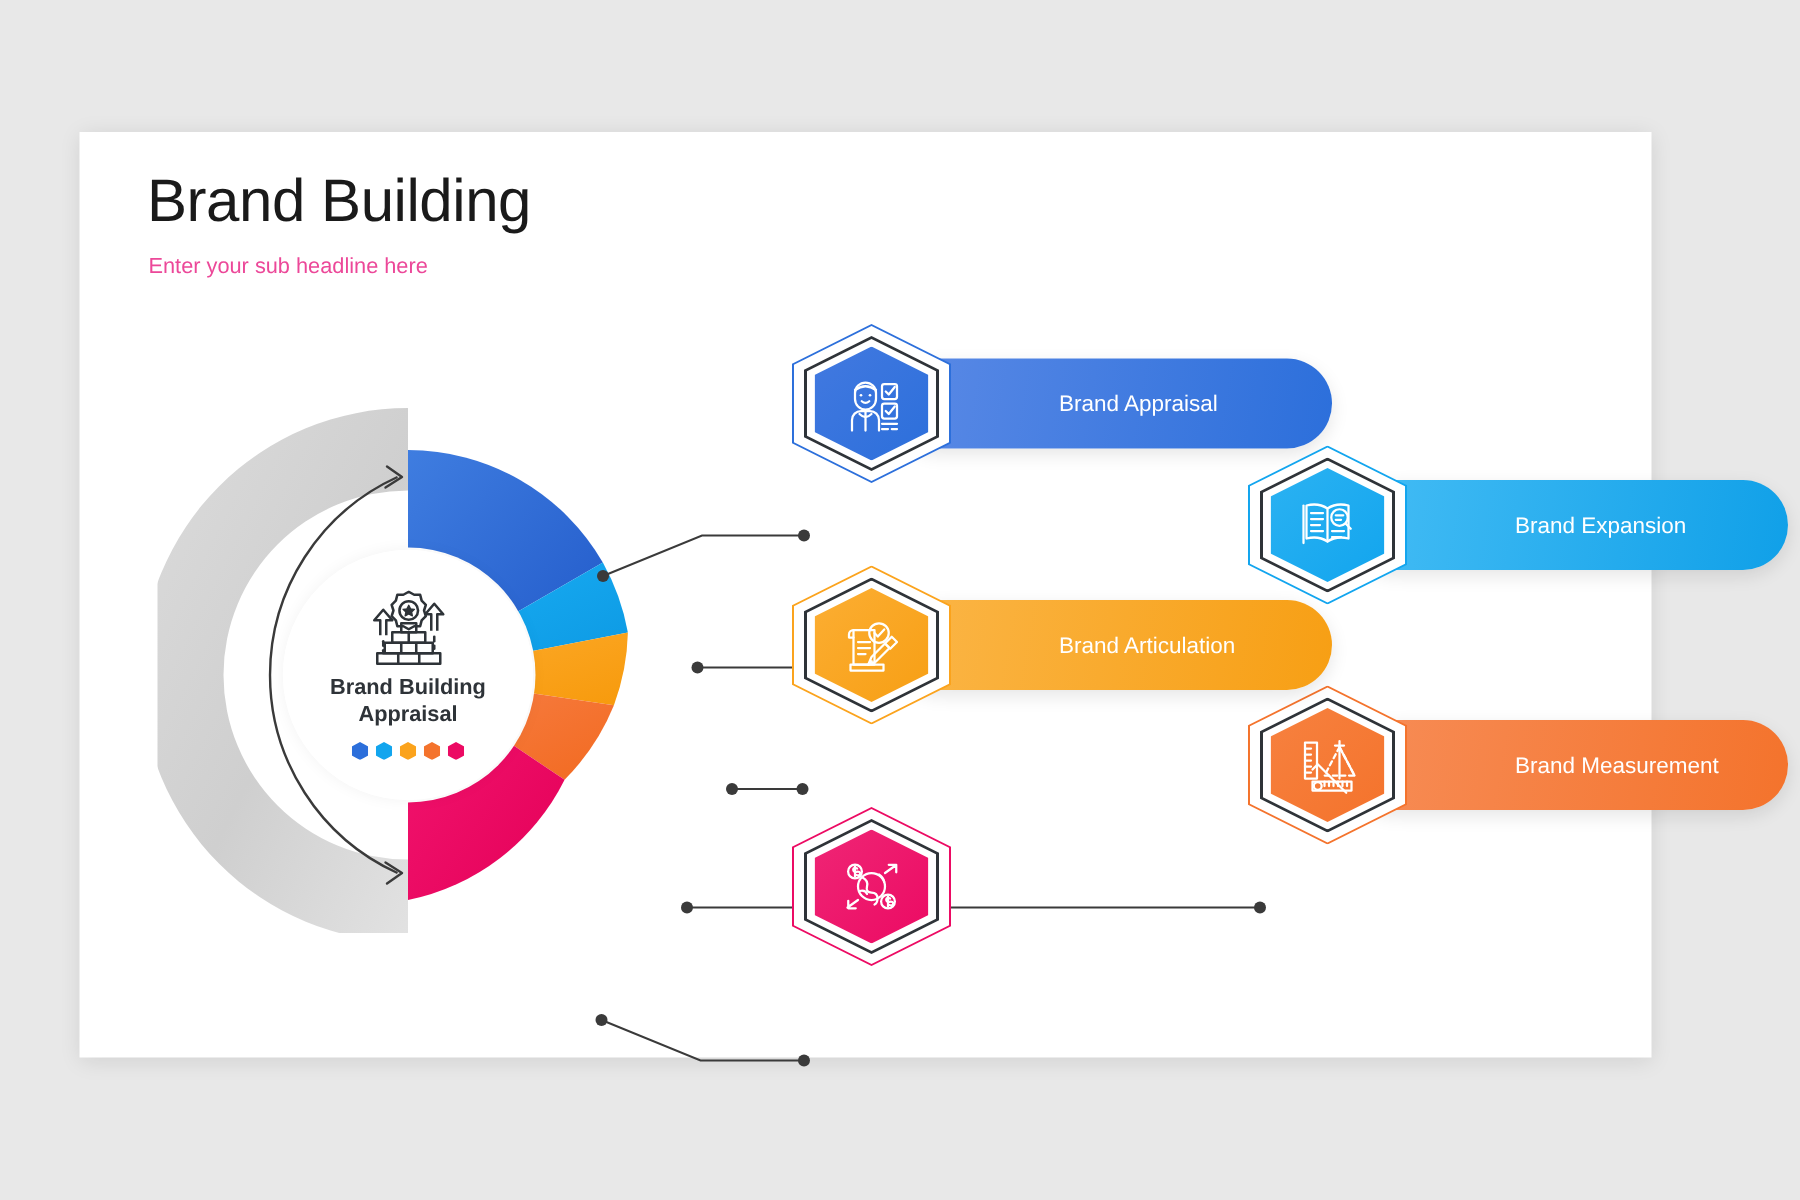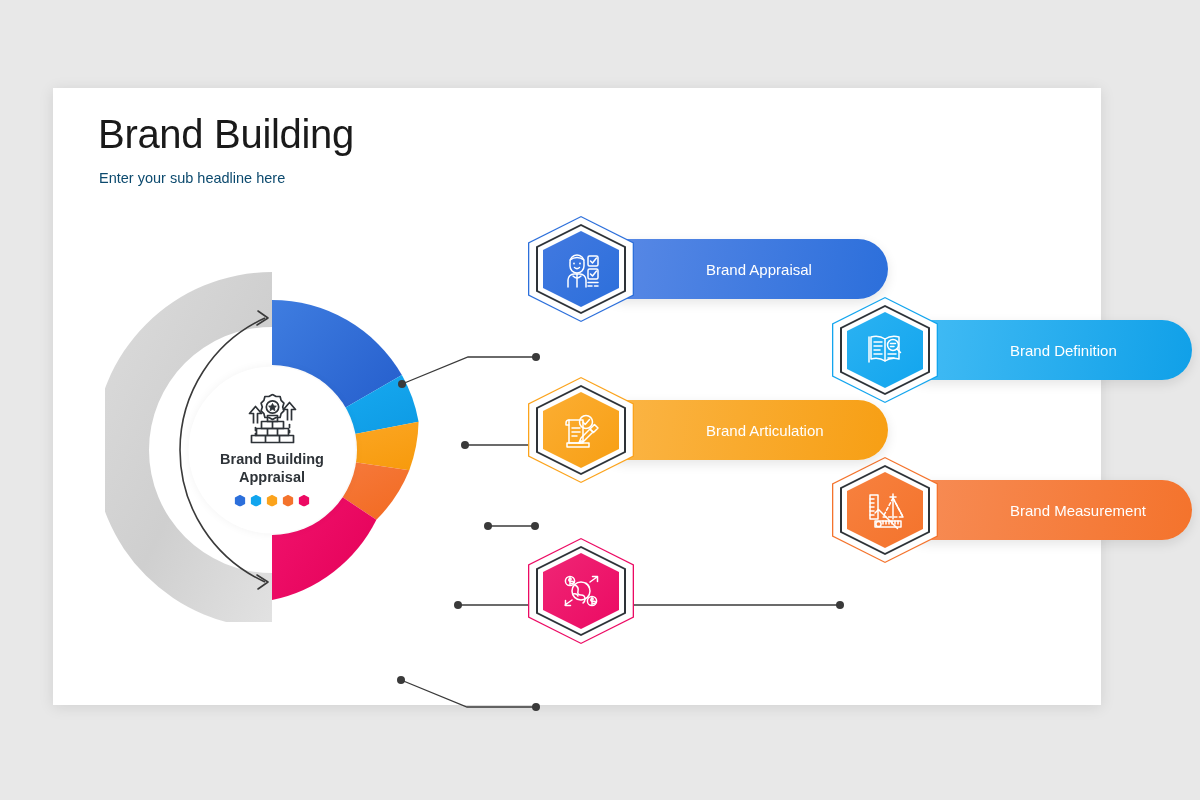--- a/index.html
+++ b/index.html
@@ -17,21 +17,21 @@
     background:#ffffff;
     box-shadow:0 2px 14px rgba(0,0,0,0.10);
   }
   #page-title{
     position:absolute; left:45px; top:24px;
     font-size:40px; font-weight:400; color:#1a1a1a;
     letter-spacing:-0.3px; white-space:nowrap;
   }
   #page-subtitle{
     position:absolute; left:46px; top:82px;
-    font-size:14.5px; font-weight:400; color:#0c4a6e;
+    font-size:14.5px; font-weight:400; color:#ec4899;
     white-space:nowrap;
   }
   
   #donut-wrap{ position:absolute; left:52px; top:164px; width:350px; height:370px; }
   #donut-svg{ position:absolute; left:0; top:0; }
   #donut-center{
     position:absolute; left:167px; top:198px;
     width:167px; height:167px; border-radius:50%;
     background:#fff; transform:translate(-50%,-50%);
     display:flex; flex-direction:column;
@@ -224,21 +224,21 @@
             <line x1="29" y1="38" x2="33" y2="38"></line>
             <line x1="35.5" y1="38" x2="39" y2="38"></line>
           </g>
         </svg>
       </div>
     </div>
   </div>
 
   <div class="item" style="left:737px; top:209px; width:360px;">
     <div class="pill" style="left:68px; width:292px; background:linear-gradient(100deg,#45bdf5 0%,#10a0e8 100%);">
-      <span class="pill-label" style="margin-left:110px;">Brand Definition</span>
+      <span class="pill-label" style="margin-left:110px;">Brand Expansion</span>
     </div>
     <div class="hex-stack">
       <div class="hex hex-outer" style="background:#12a5ee;"></div>
       <div class="hex hex-outer-in"></div>
       <div class="hex hex-dash" style="background:#2e3338;"></div>
       <div class="hex hex-dash-in"></div>
       <div class="hex hex-main" style="background:linear-gradient(135deg,#2bb2f2 0%,#12a5ee 100%);"></div>
       <div class="hex-icon">
         <svg width="44" height="40" viewBox="0 0 44 40">
           <g stroke="#fff" stroke-width="1.5" fill="none" stroke-linejoin="round" stroke-linecap="round">

